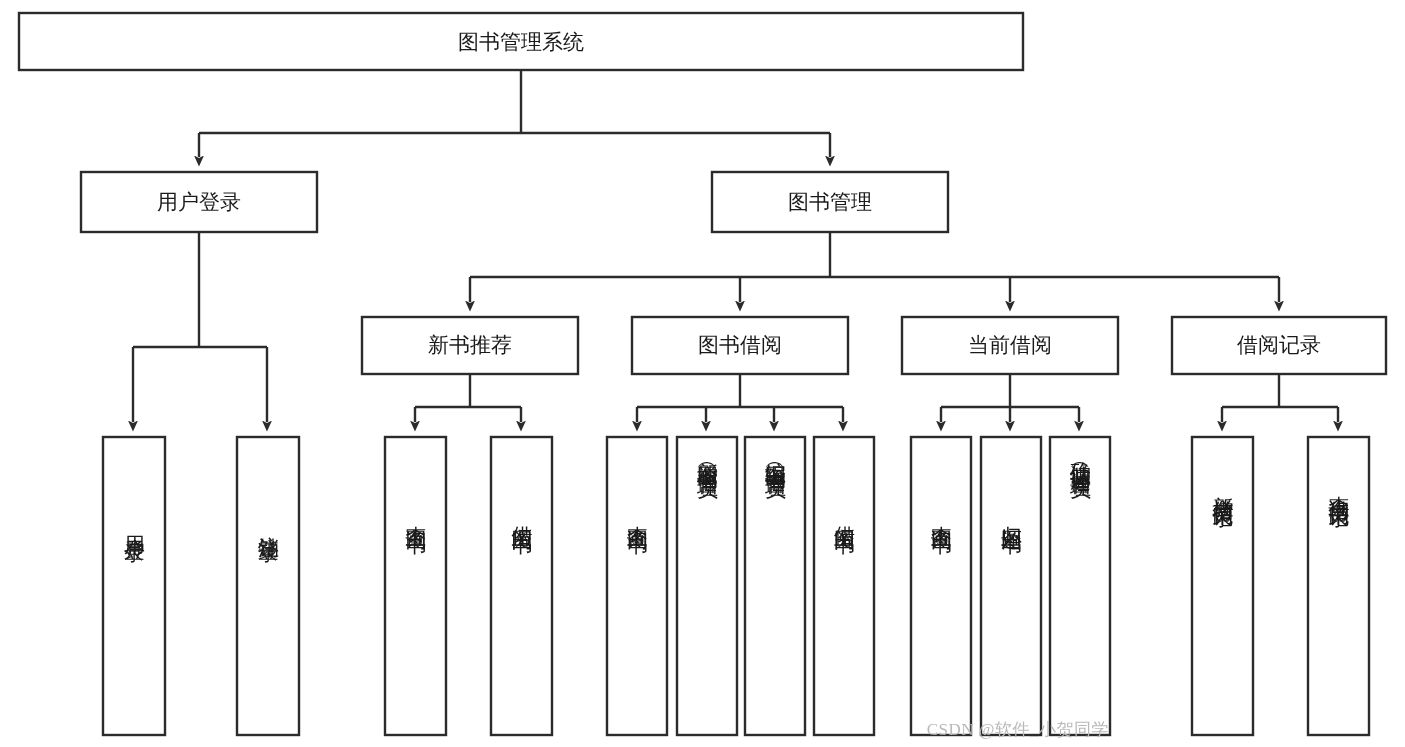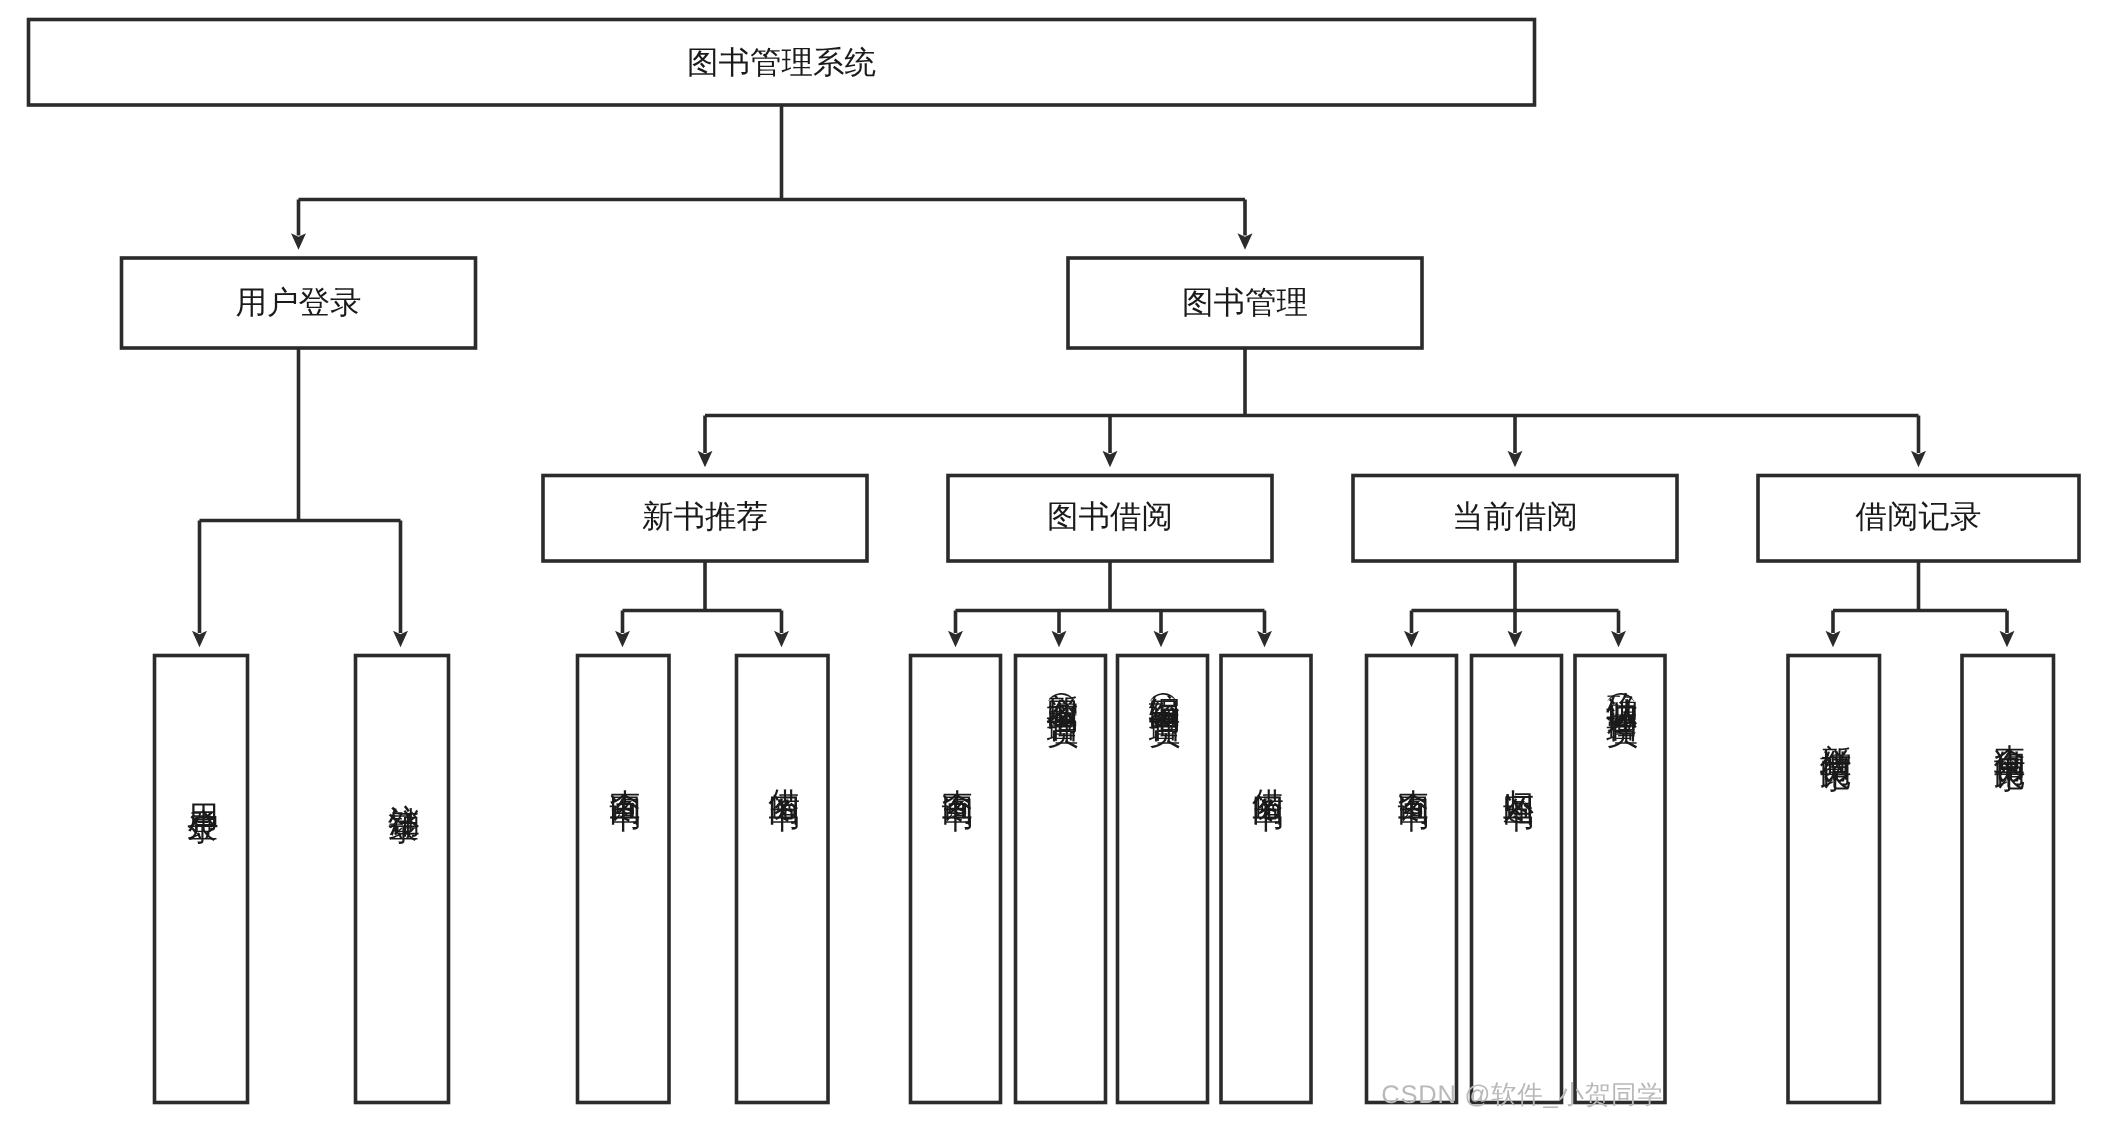--- a/index.html
+++ b/index.html
@@ -63,21 +63,21 @@
     font-size: 21px;
     line-height: 1.18;
     color: #1a1a1a;
     letter-spacing: 2.5px;
     white-space: nowrap;
   }
   .watermark {
     position: absolute;
     right: 8px;
     bottom: 6px;
-    font-family: Liberation Sans, sans-serif;
+    font-family: Liberation Serif, serif;
     font-size: 17px;
     color: #b9b9b9;
     letter-spacing: 0.5px;
     user-select: none;
   }
 </style>
 </head>
 <body>
 
 <div id="diagram-root">

